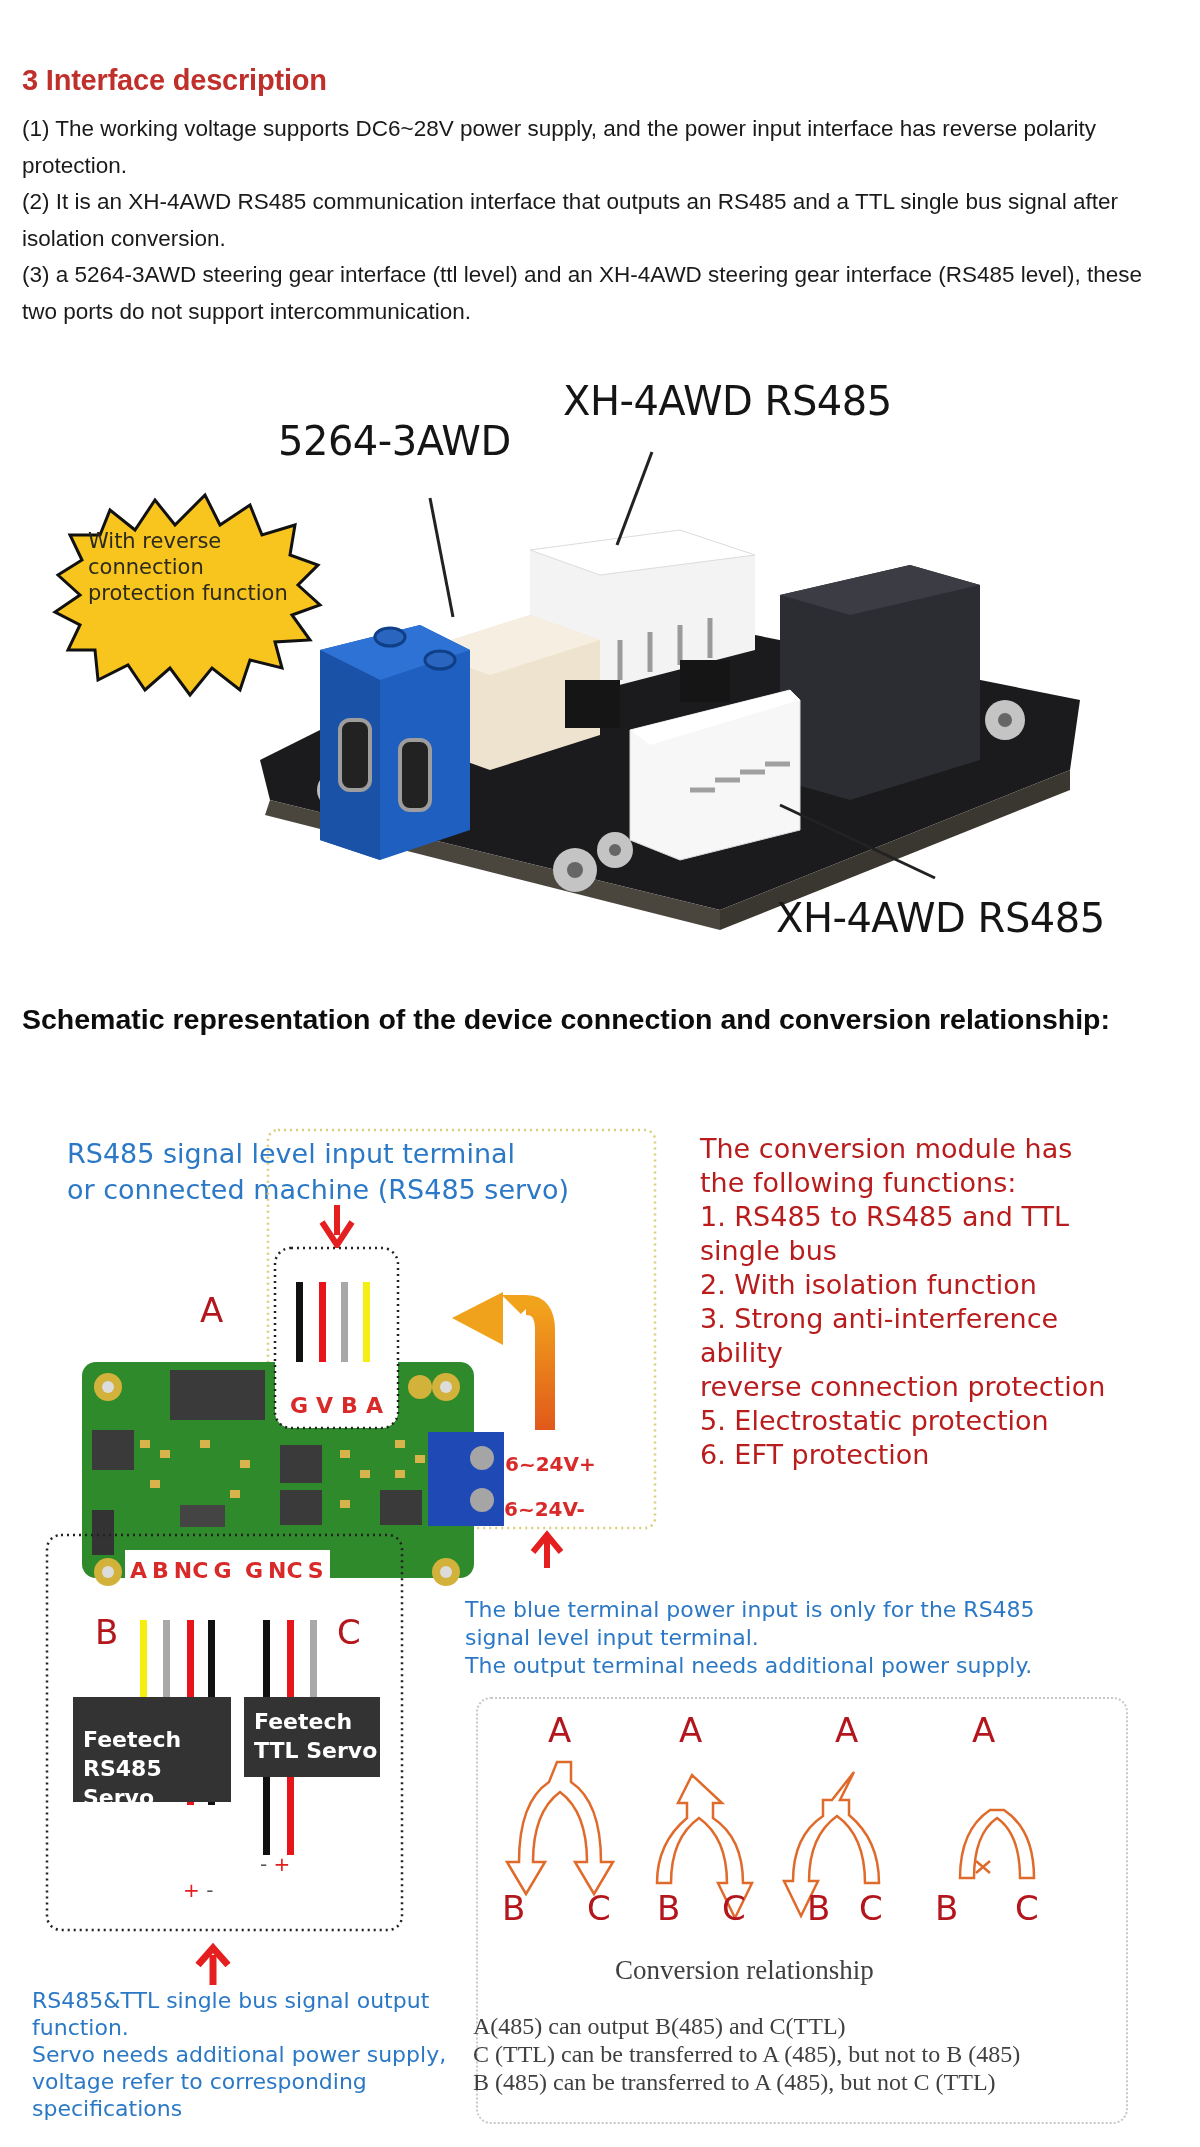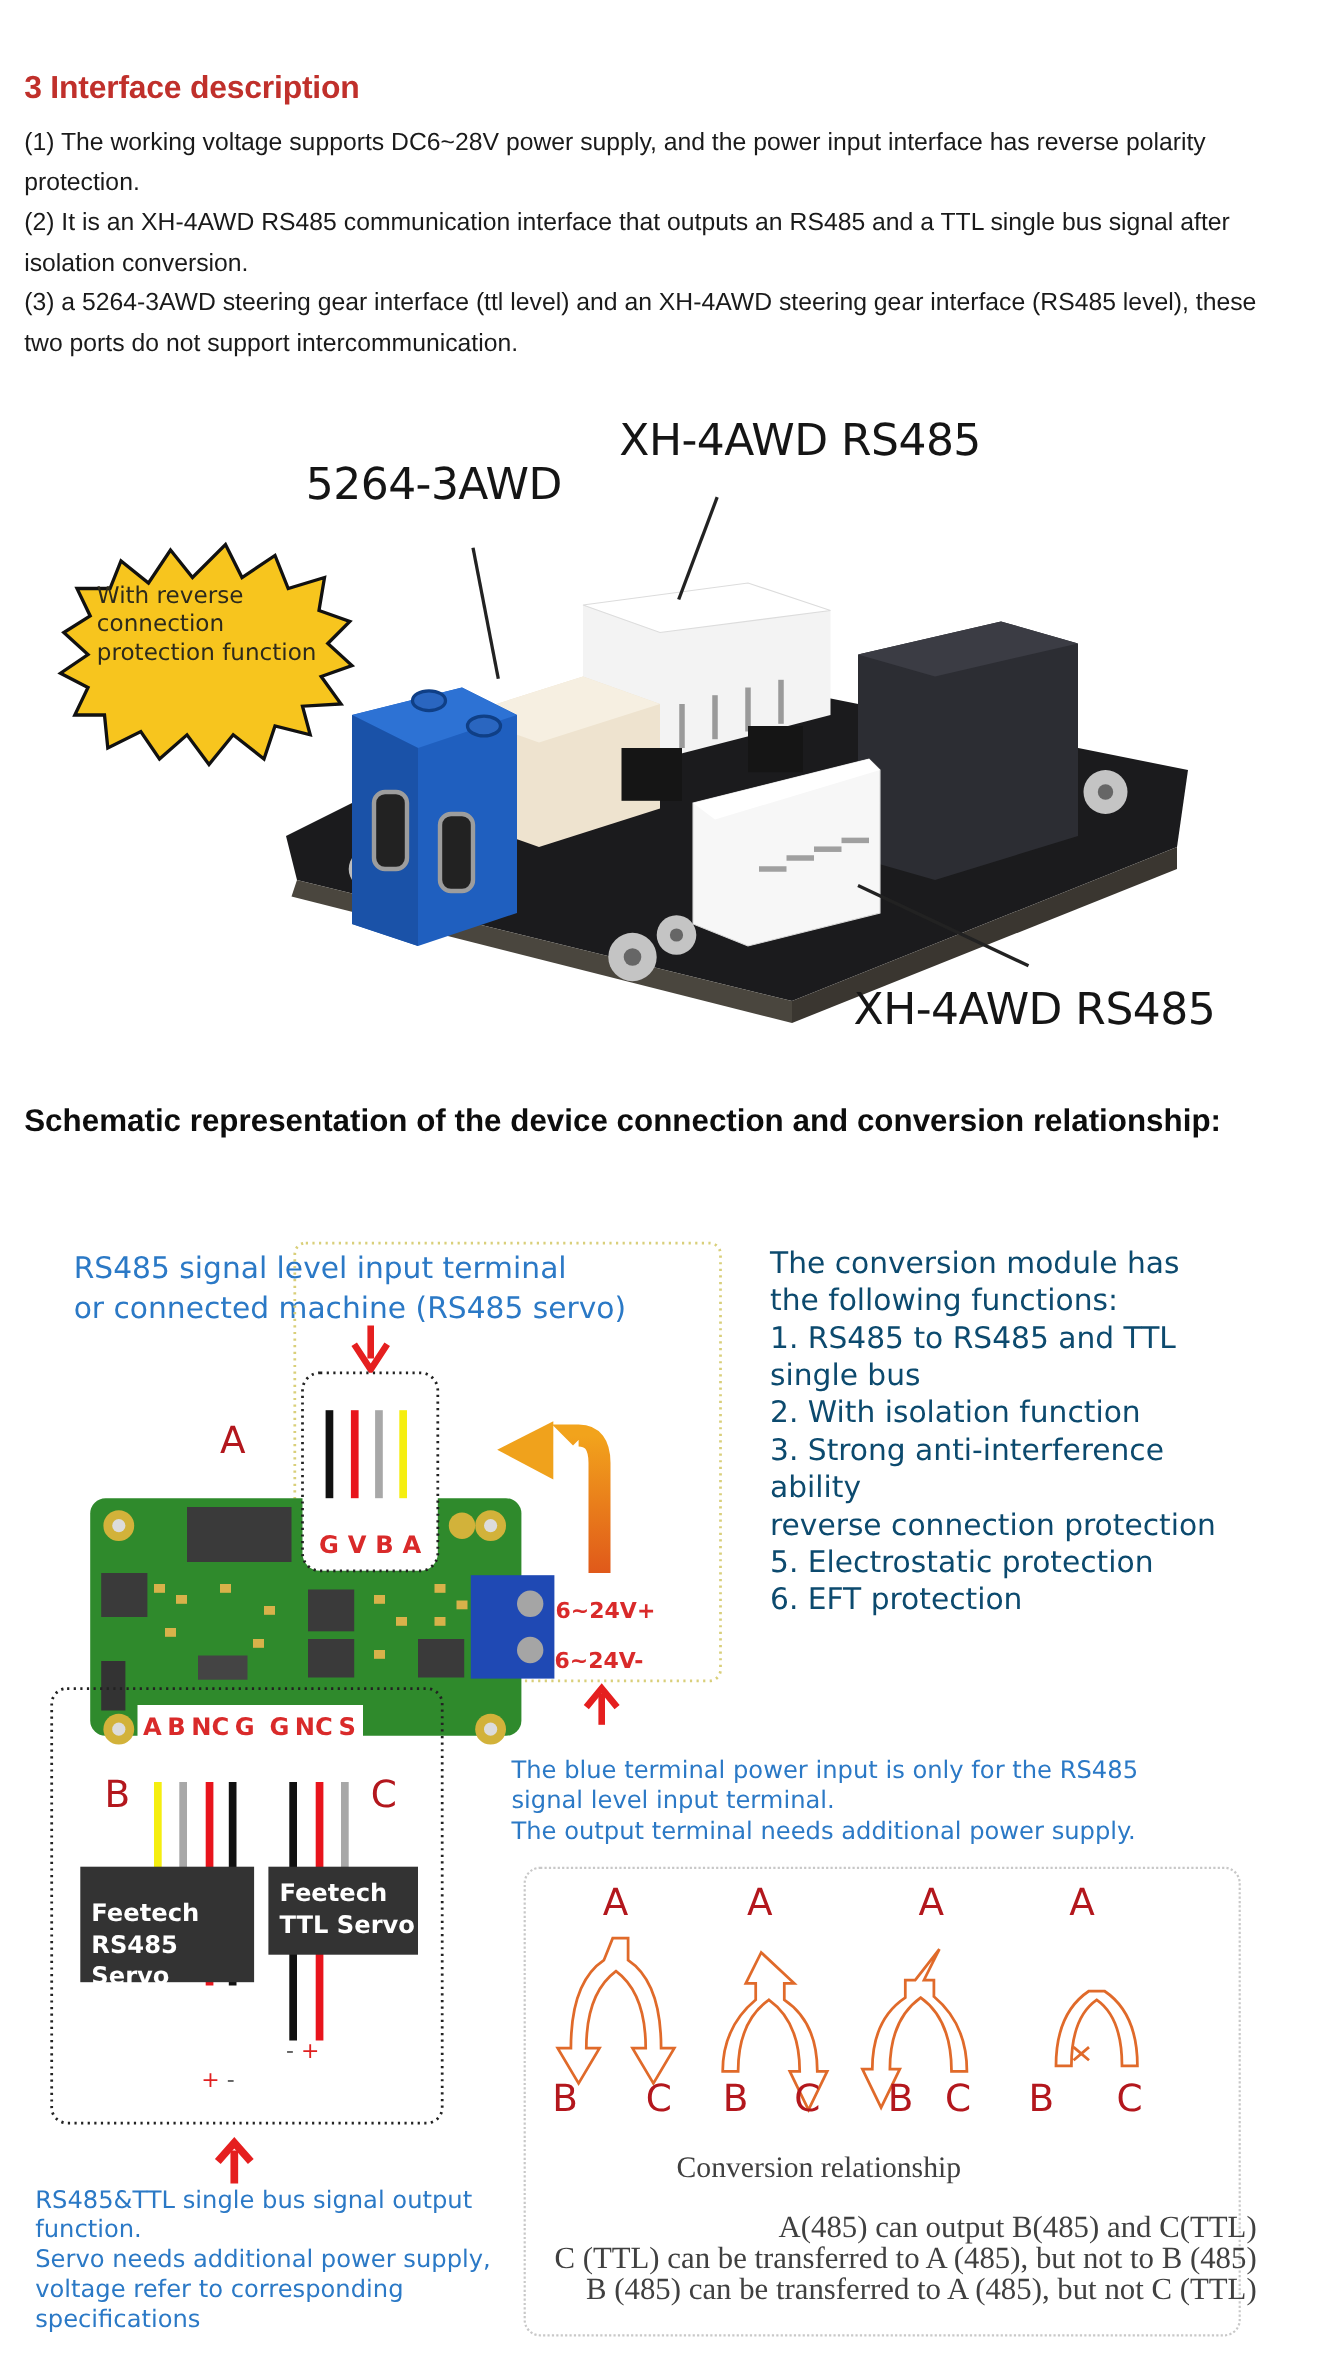--- a/index.html
+++ b/index.html
@@ -4,21 +4,21 @@
 <style>
   html,body{margin:0;padding:0;background:#ffffff;}
   body{width:1200px;height:2147px;position:relative;overflow:hidden;font-family:"Liberation Sans",sans-serif;color:#111;}
   .abs{position:absolute;}
   .h3{left:22px;top:64px;font-size:29px;font-weight:bold;color:#c0302b;letter-spacing:-0.2px;}
   .para{left:22px;width:1160px;font-size:22.5px;line-height:36.5px;color:#1a1a1a;}
   .h-schem{left:22px;top:996px;width:1140px;font-size:28.5px;font-weight:bold;line-height:46px;color:#0d0d0d;}
   .photo-label{font-family:"DejaVu Sans",sans-serif;font-size:40px;color:#151515;letter-spacing:-0.5px;white-space:nowrap;}
   .blue{color:#2b79c6;font-family:"DejaVu Sans",sans-serif;}
   .red{color:#404040;font-family:Liberation Serif, serif;}
-  .funcs{left:700px;top:1132px;font-size:27px;line-height:34px;color:#0c4a6e;font-family:"DejaVu Sans",sans-serif;}
+  .funcs{left:700px;top:1132px;font-size:27px;line-height:34px;color:#b91c1c;font-family:"DejaVu Sans",sans-serif;}
   .funcs div{white-space:nowrap;}
   .servo-box{background:#333333;color:#fff;font-family:"DejaVu Sans",sans-serif;font-weight:bold;font-size:22px;line-height:29px;padding-left:10px;box-sizing:border-box;}
   .pin{font-family:"DejaVu Sans",sans-serif;font-weight:bold;color:#d92a2a;font-size:22px;}
   .wire{position:absolute;width:7px;}
   .big-letter{font-family:"DejaVu Sans",sans-serif;color:#b3171d;font-size:34px;}
 </style>
 </head>
 <body>
 
 <div class="abs h3">3 Interface description</div>
@@ -273,21 +273,21 @@
   <div class="abs big-letter" style="left:358px;top:12px;">A</div>
   <div class="abs big-letter" style="left:330px;top:190px;">B</div>
   <div class="abs big-letter" style="left:382px;top:190px;">C</div>
 
   <div class="abs big-letter" style="left:495px;top:12px;">A</div>
   <div class="abs big-letter" style="left:458px;top:190px;">B</div>
   <div class="abs big-letter" style="left:538px;top:190px;">C</div>
 </div>
 
 <div class="abs red" style="left:615px;top:1955px;font-size:27px;">Conversion relationship</div>
-<div class="abs red" style="left:504px;top:2012px;font-size:28px;line-height:28px;white-space:nowrap;text-align:right;">
+<div class="abs red" style="left:473px;top:2012px;font-size:24px;line-height:28px;white-space:nowrap;">
   <div>A(485) can output B(485) and C(TTL)</div>
   <div>C (TTL) can be transferred to A (485), but not to B (485)</div>
   <div>B (485) can be transferred to A (485), but not C (TTL)</div>
 </div>
 
 <div class="abs blue" style="left:32px;top:1987px;font-size:22px;line-height:27px;">
   <div>RS485&amp;TTL single bus signal output</div>
   <div>function.</div>
   <div>Servo needs additional power supply,</div>
   <div>voltage refer to corresponding</div>

